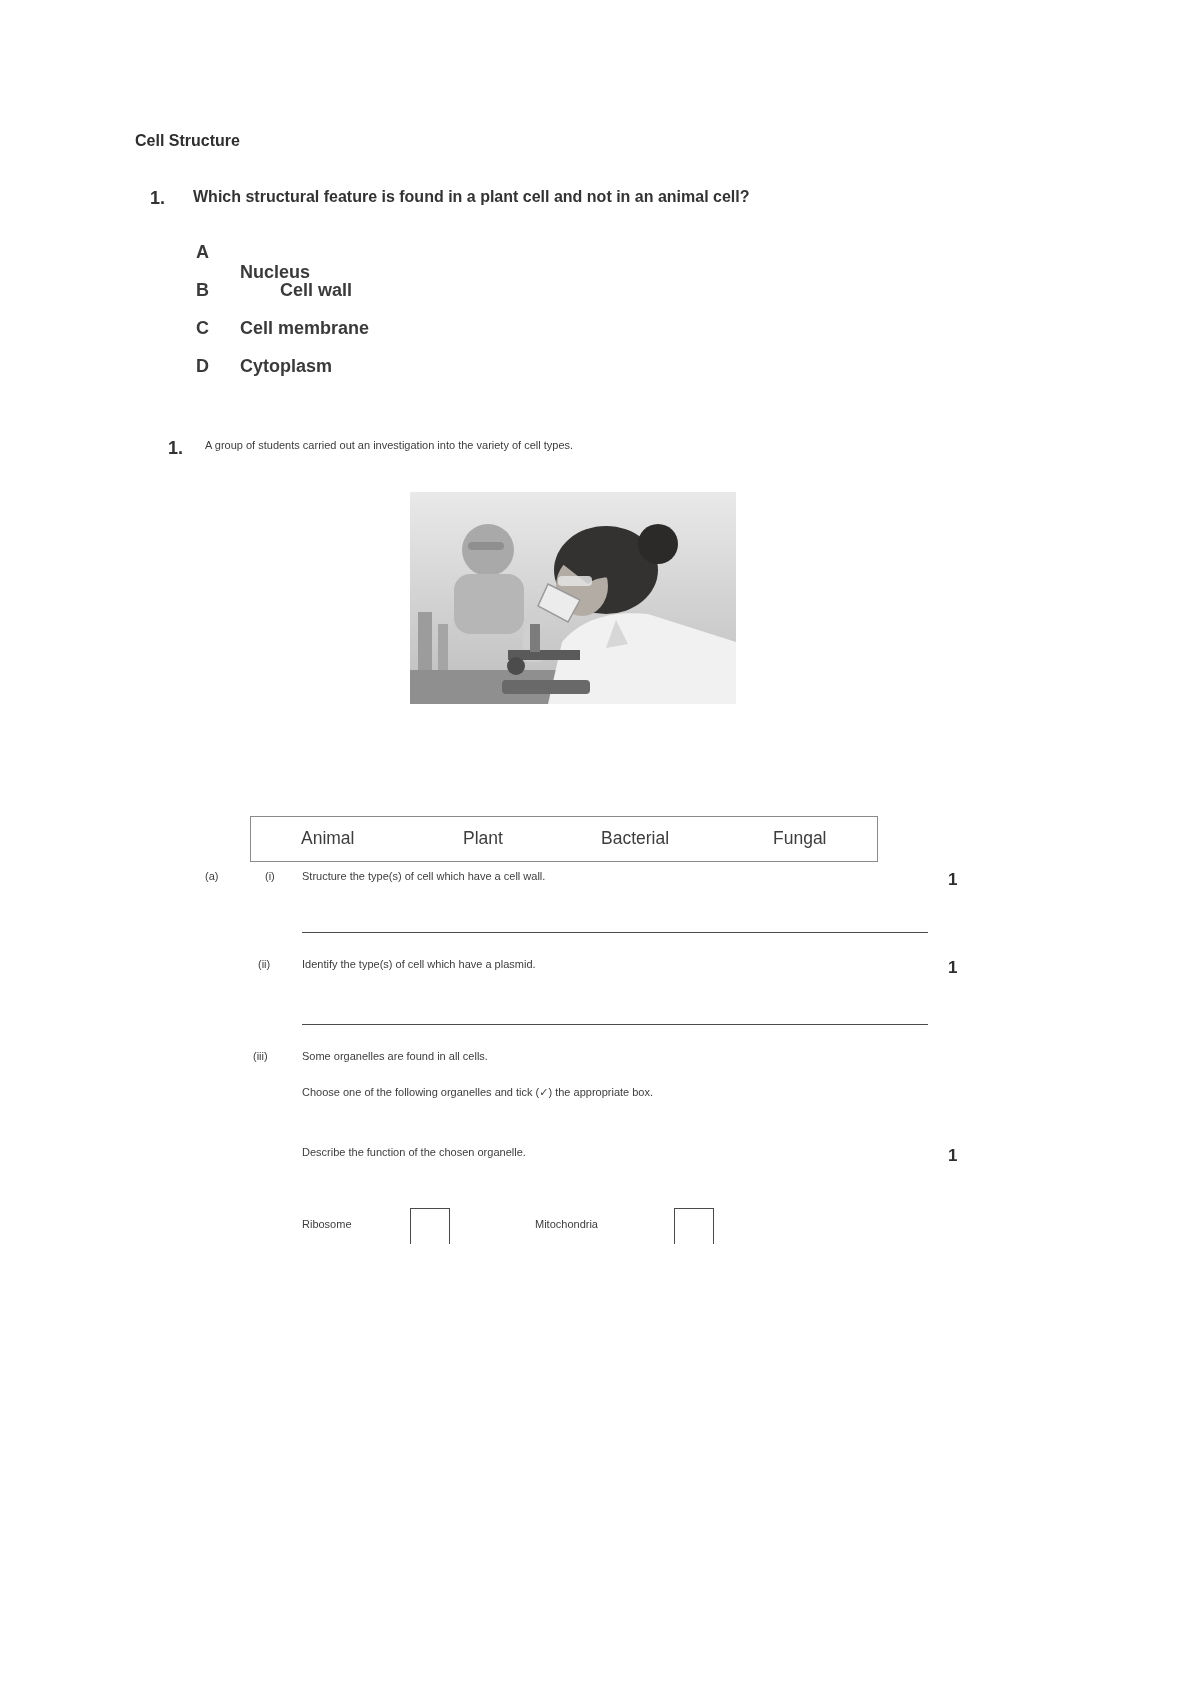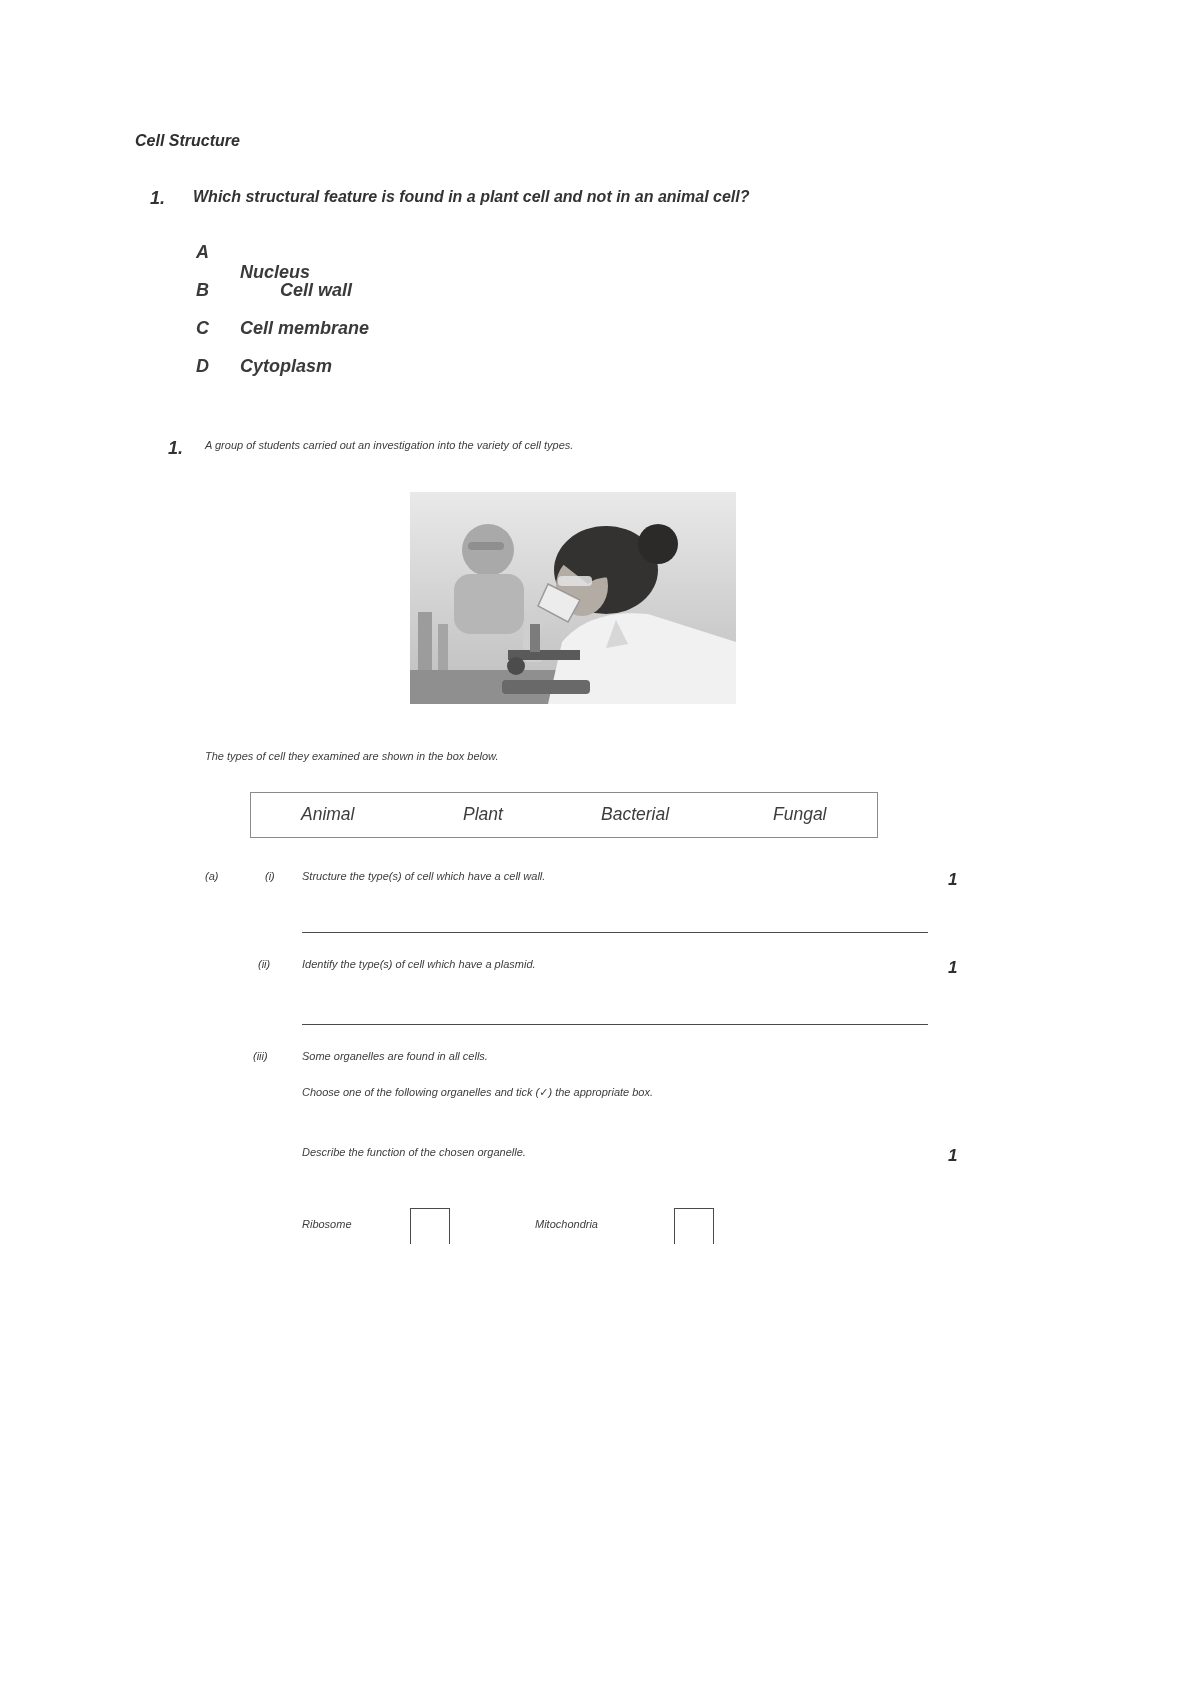--- a/index.html
+++ b/index.html
@@ -8,21 +8,20 @@
     font-family:"Liberation Sans","DejaVu Sans",sans-serif;
     color:#3d3d3d;
     -webkit-font-smoothing:antialiased;
   }
   .page {
     position:relative;
     width:1200px;
     height:1244px;
     background:#ffffff;
     overflow:hidden;
-    font-style:italic;
   }
   .abs { position:absolute; }
   .doc-header {
     font-size:16px;
     font-weight:700;
     color:#2f2f2f;
   }
   .q-number { font-weight:700; font-size:18px; color:#333; }
   .q-text   { font-weight:700; font-size:16px; color:#333; }
   .opt-letter { font-weight:700; font-size:18px; color:#3a3a3a; }
@@ -30,20 +29,21 @@
   .body-text  { font-size:11px; color:#3d3d3d; }
   .photo-frame {
     width:326px; height:212px;
     overflow:hidden;
     background:#d9d9d9;
   }
   .types-box {
     width:628px; height:46px;
     border:1.5px solid #8a8a8a;
     background:#fff;
+    margin-top:24px;
   }
   .type-item {
     position:absolute;
     top:11px;
     font-size:17.5px;
     color:#3d3d3d;
   }
   .mark {
     font-weight:700;
     font-size:17px;
@@ -115,21 +115,20 @@
 
       <polygon points="138,92 170,108 158,130 128,114" fill="#ececec" stroke="#9a9a9a" stroke-width="1.5"></polygon>
       <path d="M128,118 C112,126 110,150 116,170 L132,170 C126,152 128,136 140,128 Z" fill="#cfcfcf"></path>
       <rect x="98" y="158" width="72" height="10" fill="#5a5a5a"></rect>
       <rect x="120" y="132" width="10" height="28" fill="#7c7c7c"></rect>
       <circle cx="106" cy="174" r="9" fill="#4c4c4c"></circle>
       <rect x="92" y="188" width="88" height="14" rx="4" fill="#696969"></rect>
     </svg>
   </div>
 
-  <div class="abs body-text" style="left:205px; top:750px;">The types of cell they examined are shown in the box below.</div>
 
   <div class="abs types-box" style="left:250px; top:792px;">
     <span class="type-item" style="left:50px;">Animal</span>
     <span class="type-item" style="left:212px;">Plant</span>
     <span class="type-item" style="left:350px;">Bacterial</span>
     <span class="type-item" style="left:522px;">Fungal</span>
   </div>
 
   <div class="abs body-text" style="left:205px; top:870px;">(a)</div>
   <div class="abs body-text" style="left:265px; top:870px;">(i)</div>

